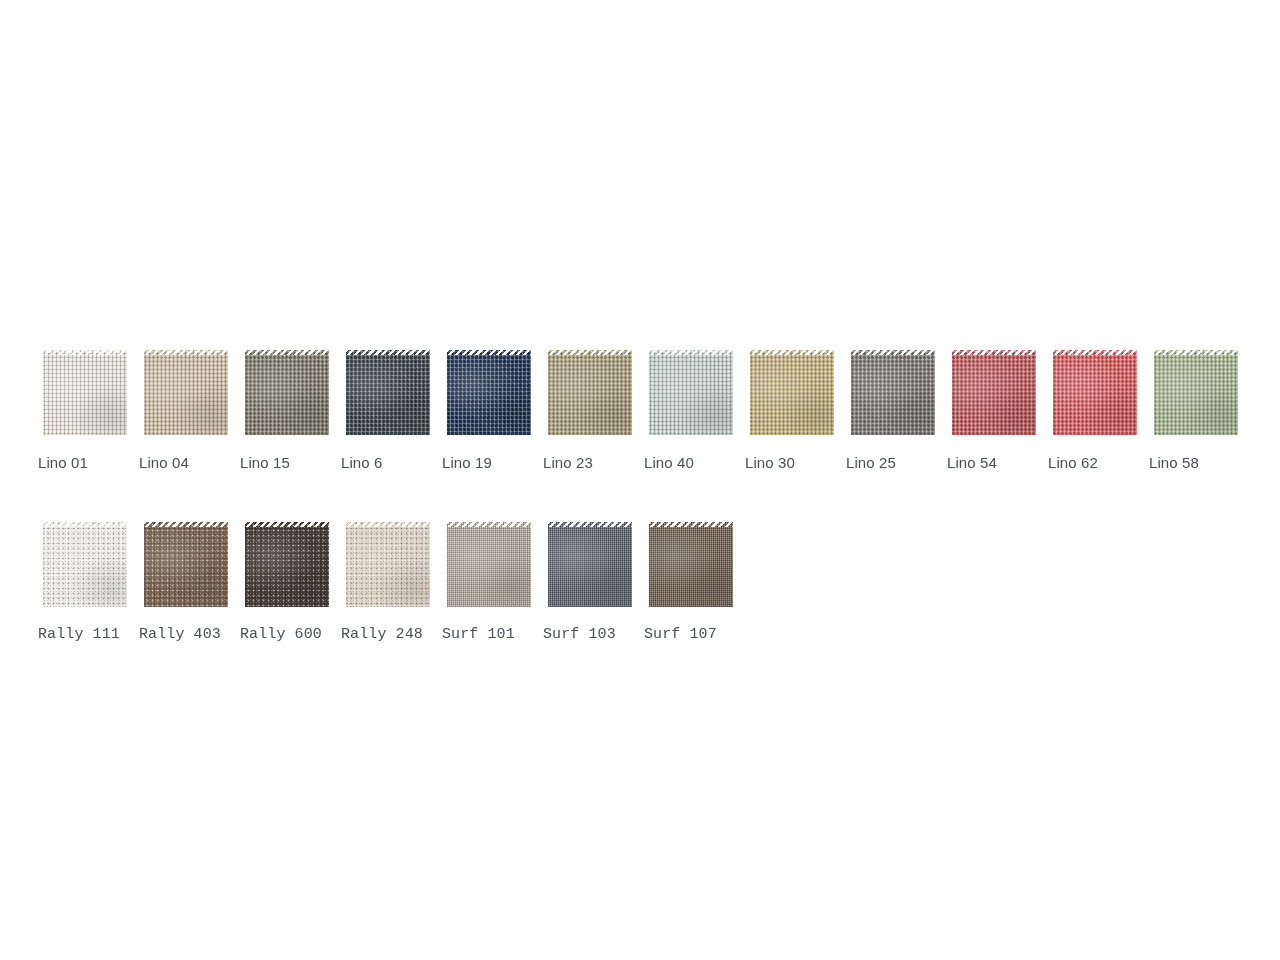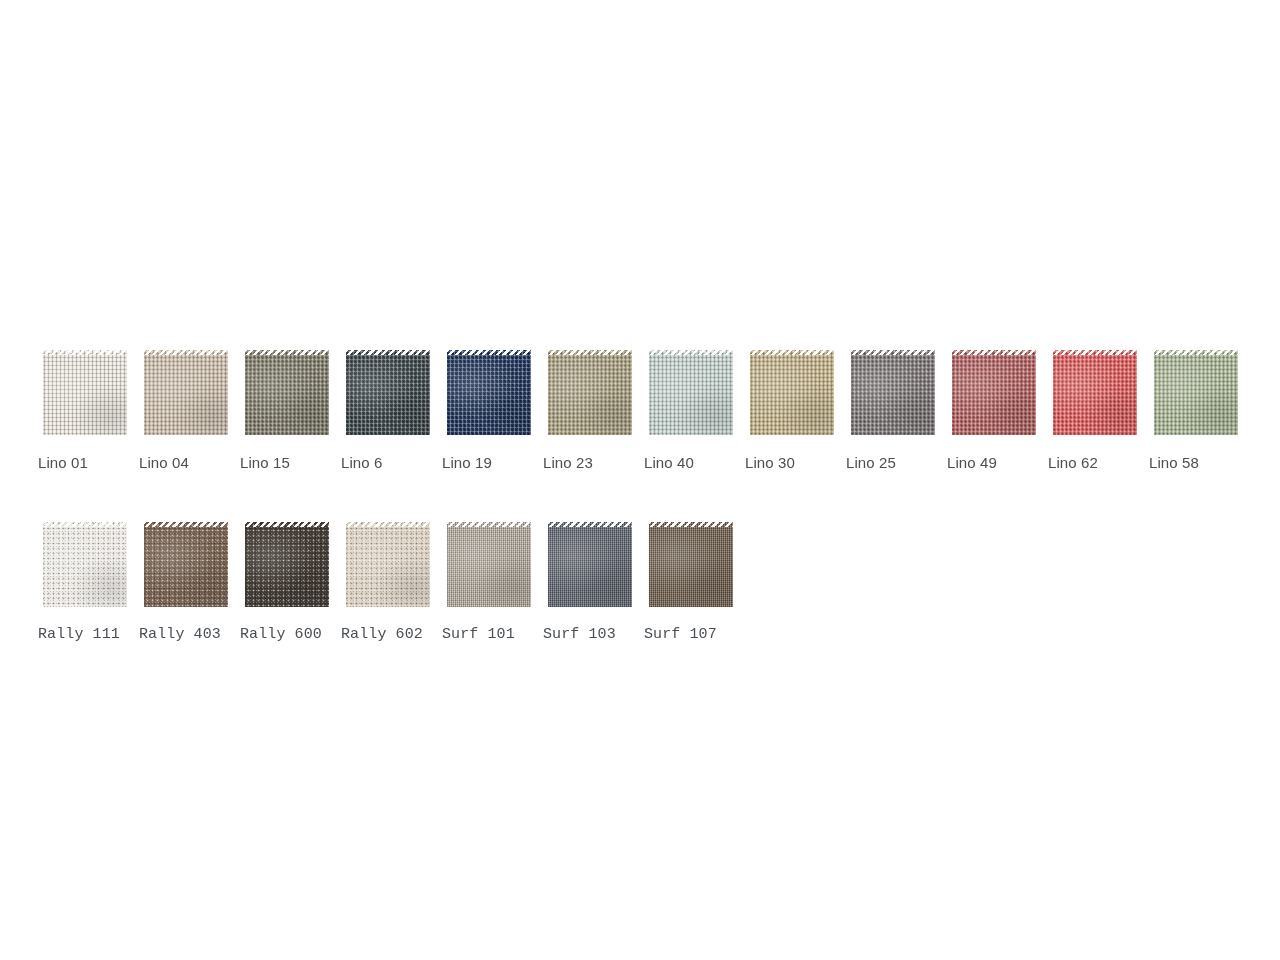--- a/index.html
+++ b/index.html
@@ -304,21 +304,21 @@
       <div class="swatch-cell">
         <div class="chip tex-lino">
           <div class="fill" style="background: rgb(178, 96, 95);"></div>
           <div class="weave"></div>
           <div class="shade"></div>
           <div class="pink-edge pink-top"></div>
           <div class="pink-edge pink-bottom"></div>
           <div class="pink-edge pink-left"></div>
           <div class="pink-edge pink-right"></div>
         </div>
-        <div class="swatch-label">Lino 49</div>
+        <div class="swatch-label">Lino 54</div>
       </div>
       <div class="swatch-cell">
         <div class="chip tex-lino">
           <div class="fill" style="background: rgb(224, 90, 90);"></div>
           <div class="weave"></div>
           <div class="shade"></div>
           <div class="pink-edge pink-top"></div>
           <div class="pink-edge pink-bottom"></div>
           <div class="pink-edge pink-left"></div>
           <div class="pink-edge pink-right"></div>
@@ -378,21 +378,21 @@
       <div class="swatch-cell">
         <div class="chip tex-rally">
           <div class="fill" style="background: rgb(221, 211, 197);"></div>
           <div class="weave"></div>
           <div class="shade"></div>
           <div class="pink-edge pink-top"></div>
           <div class="pink-edge pink-bottom"></div>
           <div class="pink-edge pink-left"></div>
           <div class="pink-edge pink-right"></div>
         </div>
-        <div class="swatch-label">Rally 602</div>
+        <div class="swatch-label">Rally 248</div>
       </div>
       <div class="swatch-cell">
         <div class="chip tex-surf">
           <div class="fill" style="background: rgb(189, 178, 164);"></div>
           <div class="weave"></div>
           <div class="shade"></div>
           <div class="pink-edge pink-top"></div>
           <div class="pink-edge pink-bottom"></div>
           <div class="pink-edge pink-left"></div>
           <div class="pink-edge pink-right"></div>

